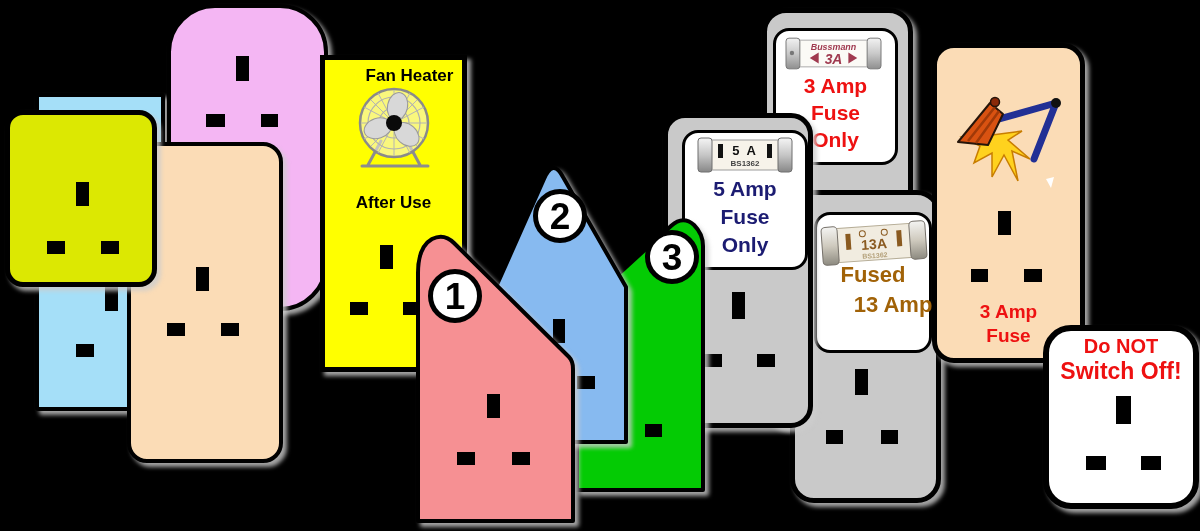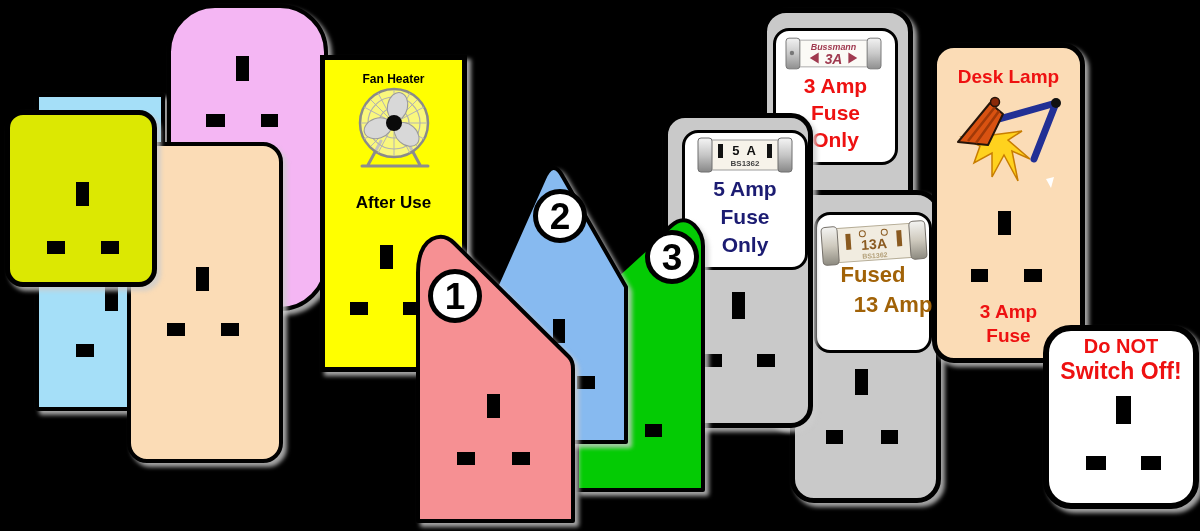--- a/index.html
+++ b/index.html
@@ -41,21 +41,21 @@
     <div class="pin" style="left:90px;top:177px;width:18px;height:13px;"></div>
   </div>
 
   <div class="card sh" style="left: 5px; top: 110px; width: 152px; height: 177px; border-radius: 18px; border-width: 5px; z-index: 4; background: rgb(220, 232, 2);">
     <div class="pin" style="left:66px;top:67px;width:13px;height:24px;"></div>
     <div class="pin" style="left:37px;top:126px;width:18px;height:13px;"></div>
     <div class="pin" style="left:91px;top:126px;width:18px;height:13px;"></div>
   </div>
 
   <div class="card sh" style="left: 320px; top: 55px; width: 147px; height: 317px; border-width: 5px; z-index: 5; background: rgb(255, 255, 0);">
-    <div class="tl blk" style="top:12px;font-size:12px;">Fan Heater</div>
+    <div class="tl blk" style="top:6px;font-size:17px;padding-left:16px;">Fan Heater</div>
     <svg class="inplace" style="left:23px;top:25px;" width="92" height="84" viewBox="0 0 92 84">
       <path d="M20,80 L33,56 M72,80 L59,56 M14,81 L80,81" stroke="#8d8d8d" stroke-width="3" fill="none" stroke-linecap="round"></path>
       <circle cx="46" cy="38" r="34" fill="#f4f1e4" fill-opacity="0.55" stroke="#8a8a8a" stroke-width="2.5"></circle>
       <g stroke="#b5b5b5" stroke-width="1">
         <line x1="46" y1="5" x2="46" y2="71"></line>
           <line x1="13" y1="38" x2="79" y2="38"></line>
         <line x1="23" y1="15" x2="69" y2="61"></line>
           <line x1="69" y1="15" x2="23" y2="61"></line>
         <line x1="30" y1="8" x2="62" y2="68"></line>
           <line x1="62" y1="8" x2="30" y2="68"></line>
@@ -151,21 +151,20 @@
       <div class="tl navy" style="top:43px;font-size:21px;">5 Amp</div>
       <div class="tl navy" style="top:71px;font-size:21px;">Fuse</div>
       <div class="tl navy" style="top:99px;font-size:21px;">Only</div>
     </div>
     <div class="pin" style="left:64px;top:174px;width:13px;height:27px;"></div>
     <div class="pin" style="left:36px;top:236px;width:18px;height:13px;"></div>
     <div class="pin" style="left:89px;top:236px;width:18px;height:13px;"></div>
   </div>
 
   <div class="card sh" style="left: 932px; top: 43px; width: 153px; height: 320px; border-radius: 22px; border-width: 5px; z-index: 5; background: rgb(251, 220, 182);">
-    <div class="tl red" style="top:18px;font-size:19px;">Desk Lamp</div>
     <svg class="inplace" style="left:13px;top:45px;" width="125" height="105" viewBox="0 0 125 105">
       <path d="M106,10 L42,28 M106,10 L84,66" stroke="#223095" stroke-width="7" fill="none" stroke-linecap="round"></path>
       <circle cx="106" cy="10" r="5" fill="#111"></circle>
       <polygon points="12,44 30,53 24,70 42,60 42,84 54,62 68,88 62,58 80,66 58,47 72,38 42,42" fill="#ffd21e" stroke="#c87d00" stroke-width="1.5"></polygon>
       <polygon points="40,10 53,21 38,52 8,49" fill="#d95211" stroke="#26150a" stroke-width="2" stroke-linejoin="round"></polygon>
       <path d="M45,14 L18,48 M49,18 L26,50" stroke="#a03908" stroke-width="2.5" fill="none"></path>
       <circle cx="45" cy="9" r="4.5" fill="#8a2a08" stroke="#26150a" stroke-width="1.5"></circle>
       <polygon points="96,86 104,84 101,95" fill="#fff"></polygon>
     </svg>
     <div class="pin" style="left:61px;top:163px;width:13px;height:24px;"></div>

